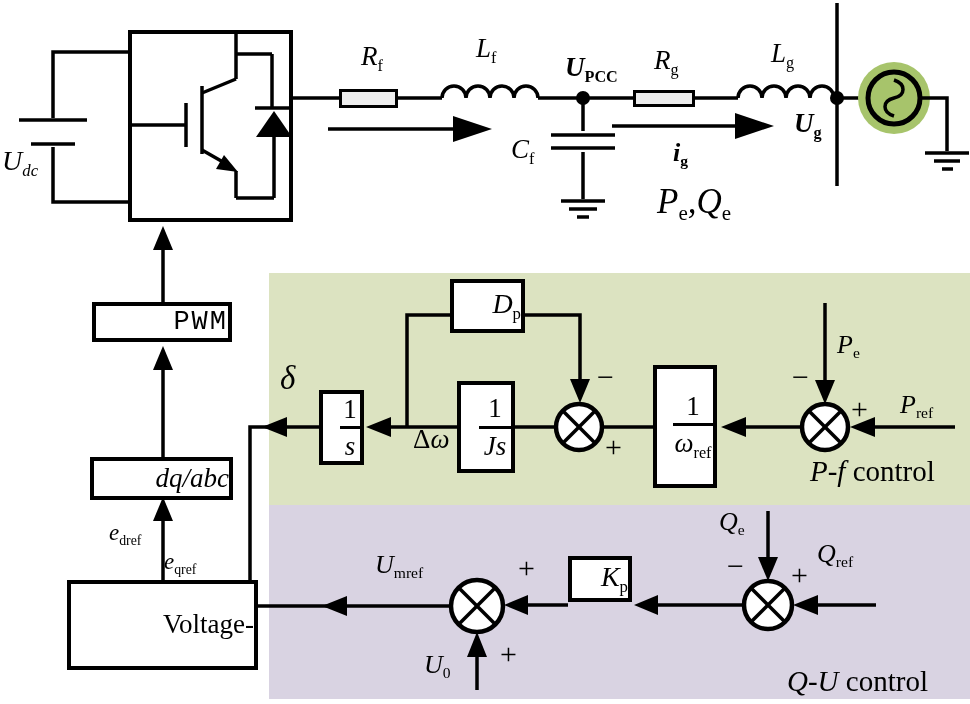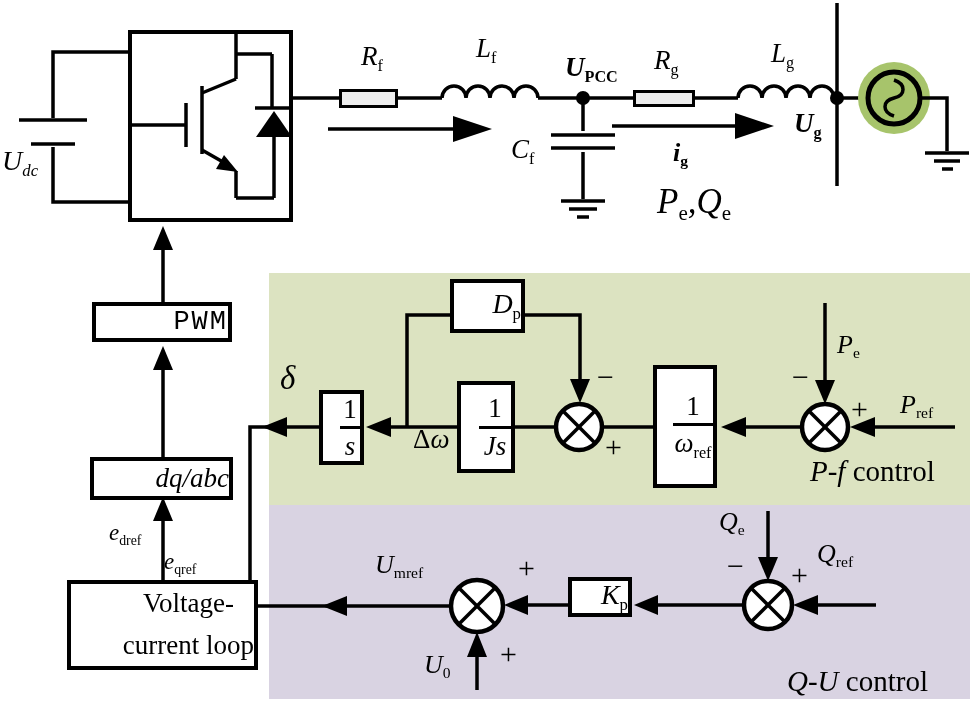--- a/index.html
+++ b/index.html
@@ -179,21 +179,20 @@
 
   <div class="box mono" style="left:92px;top:302px;width:140px;height:40px;font-size:27px;letter-spacing:2px;">
     <span>PWM</span>
   </div>
   <div class="box em" style="left:90px;top:457px;width:143px;height:43px;font-size:27px;">
     <span>dq/abc</span>
   </div>
   <div class="box" style="left:67px;top:580px;width:191px;height:90px;font-size:27px;line-height:1.55;">
     <div>
       <div>Voltage-</div>
-      <div>current loop</div>
     </div>
   </div>
 
   <div class="box" style="left:450px;top:279px;width:75px;height:54px;font-size:28px;">
     <span><i>D</i><span class="sb">p</span></span>
   </div>
   <div class="box" style="left:319px;top:390px;width:45px;height:75px;">
     <div class="frac">
         <span>1</span>
         <span class="bar" style="width:20px;"></span>
@@ -207,21 +206,21 @@
         <i>Js</i>
       </div>
   </div>
   <div class="box" style="left:653px;top:365px;width:64px;height:123px;">
     <div class="frac">
         <span>1</span>
         <span class="bar" style="width:40px;"></span>
         <span><i>ω</i><span class="sb">ref</span></span>
       </div>
   </div>
-  <div class="box" style="left:568px;top:577px;width:64px;height:40px;font-size:28px;">
+  <div class="box" style="left:568px;top:556px;width:64px;height:46px;font-size:28px;">
     <span><i>K</i><span class="sb">p</span></span>
   </div>
 
   <div class="lbl em" style="left:2px;top:147px;font-size:28px;">
     <span>U</span><span class="sb it">dc</span>
   </div>
   <div class="lbl em" style="left:361px;top:43px;font-size:27px;">
     <span>R</span><span class="sb">f</span>
   </div>
   <div class="lbl em" style="left:476px;top:35px;font-size:27px;">

